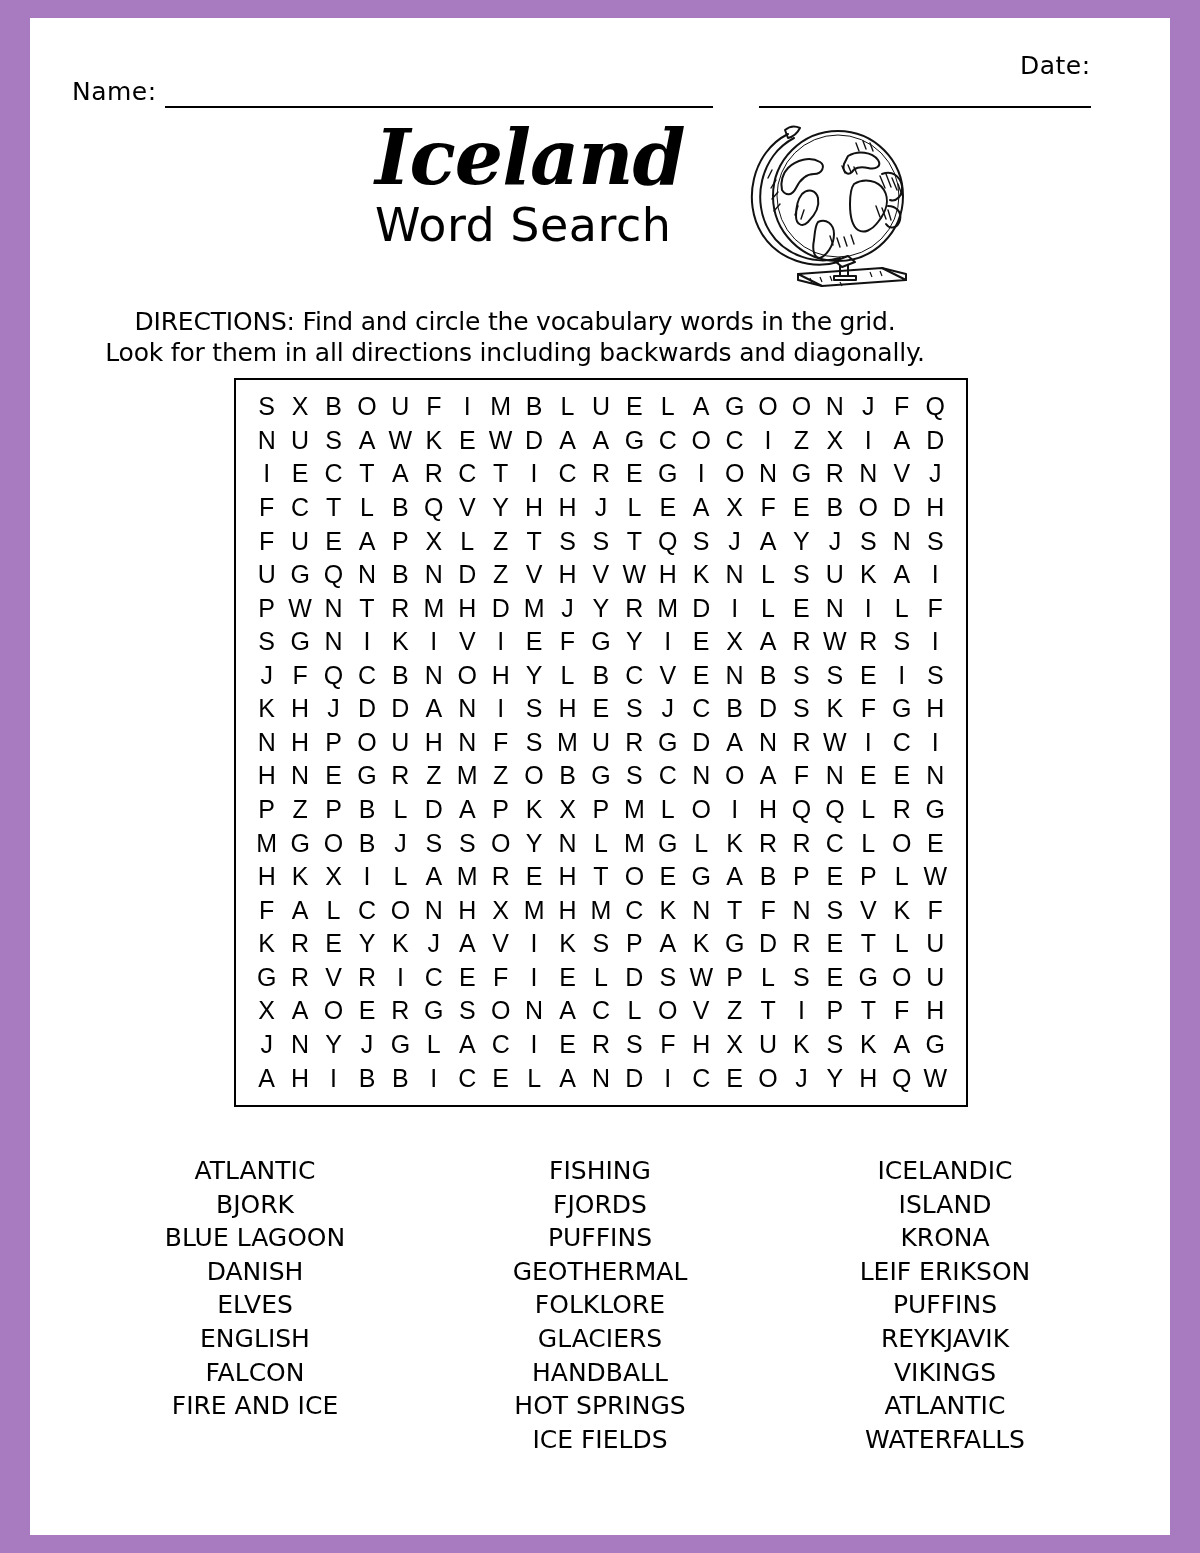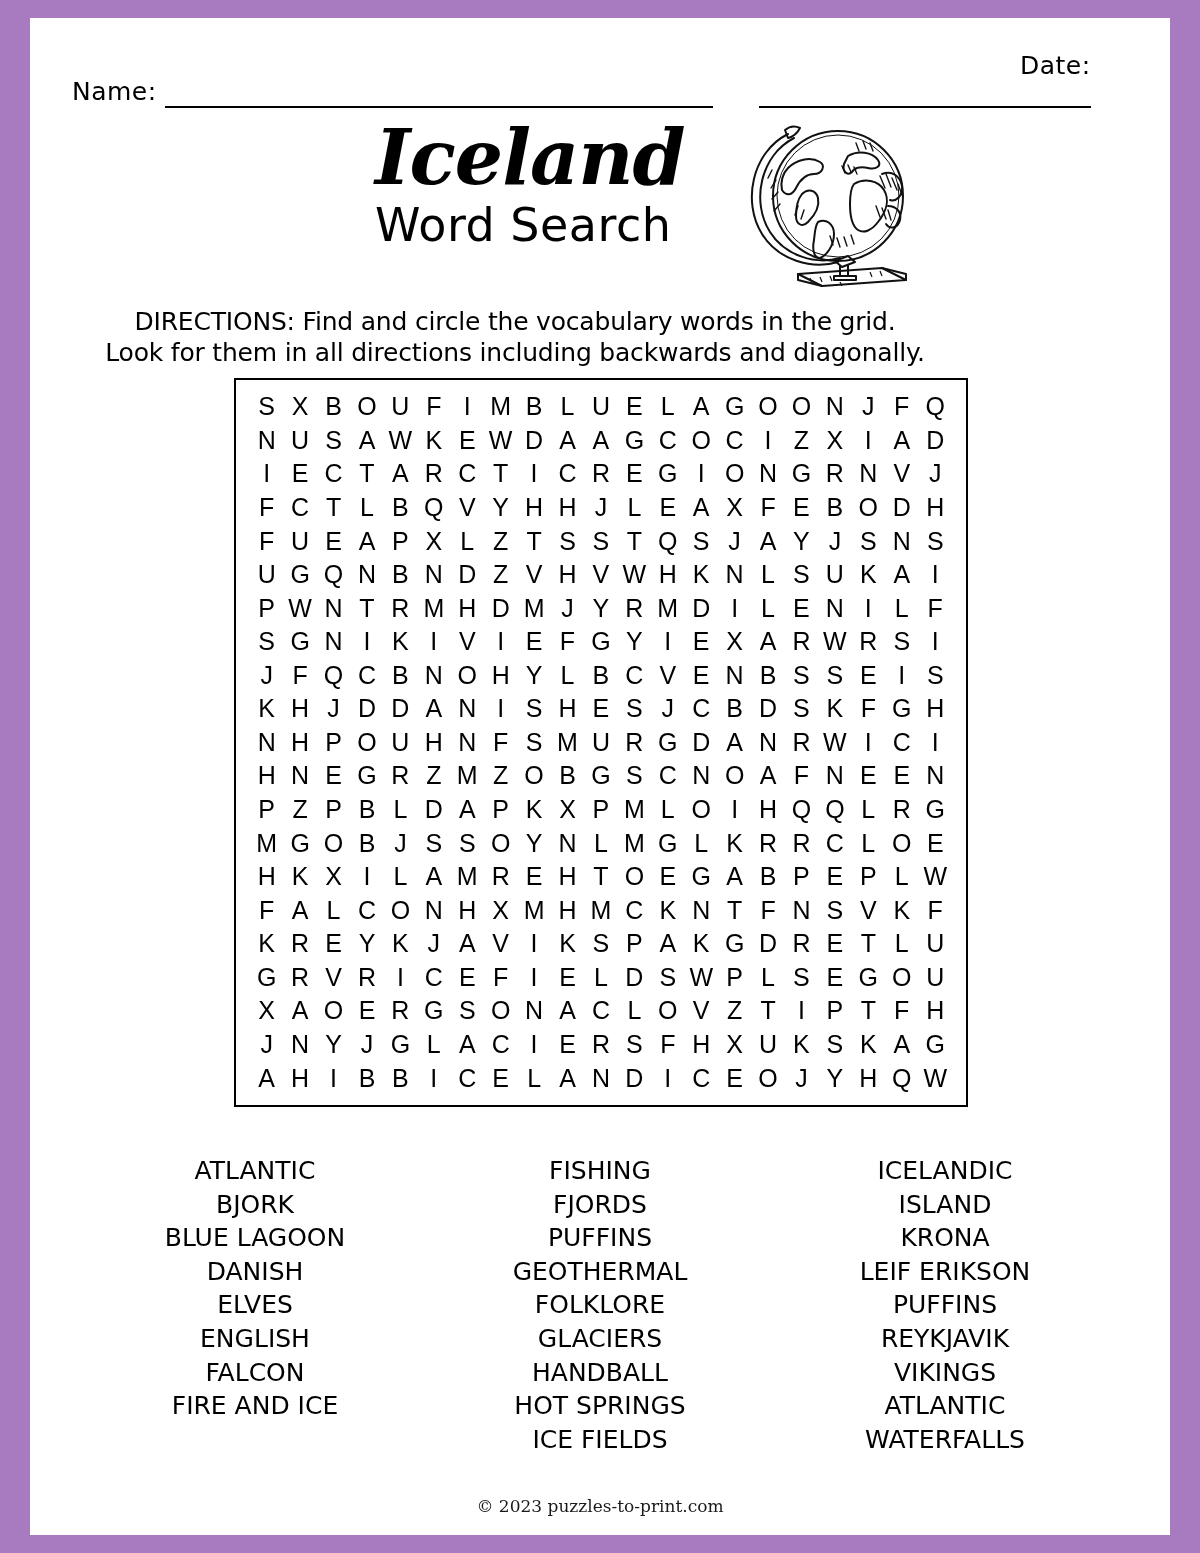--- a/index.html
+++ b/index.html
@@ -762,15 +762,14 @@
         <div class="word-item">KRONA</div>
         <div class="word-item">LEIF ERIKSON</div>
         <div class="word-item">PUFFINS</div>
         <div class="word-item">REYKJAVIK</div>
         <div class="word-item">VIKINGS</div>
         <div class="word-item">ATLANTIC</div>
         <div class="word-item">WATERFALLS</div>
       </div>
   </div>
 
-  <div class="footer">© 2023 puzzles-to-print.com</div>
 
 </div>
 
 </body></html>

